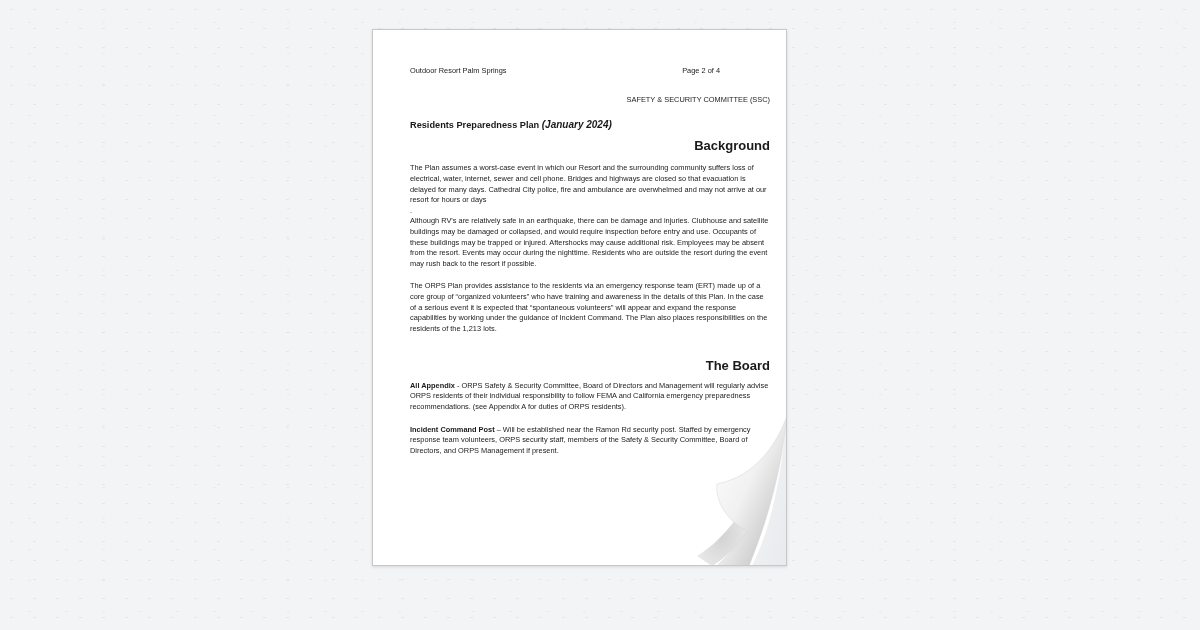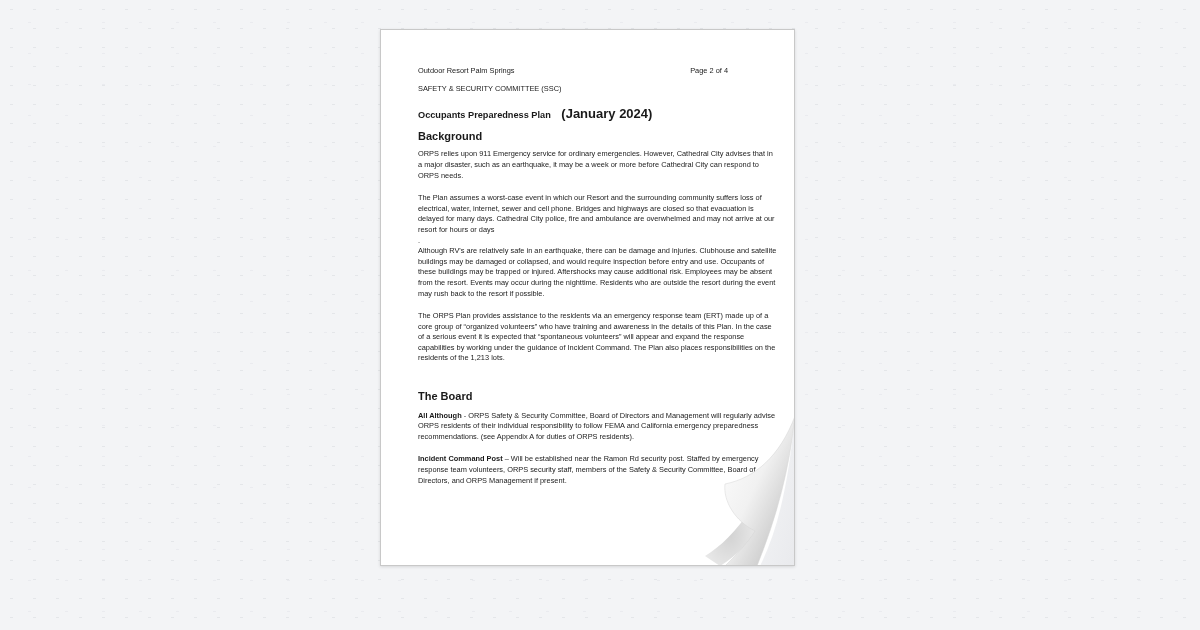--- a/index.html
+++ b/index.html
@@ -7,37 +7,37 @@
       width: 1200px; height: 630px; overflow: hidden; position: relative;
       background: #f3f4f6;
       background-image:
         radial-gradient(rgba(200,204,210,0.35) 1px, transparent 1.2px),
         radial-gradient(rgba(220,222,228,0.4) 1px, transparent 1.2px);
       background-size: 23px 19px, 37px 31px;
       background-position: 0 0, 11px 7px;
       font-family: "Liberation Sans", sans-serif;
     }
     .page {
-      position: absolute; left: 380px; top: 29px; width: 415px; height: 537px;
+      position: absolute; left: 372px; top: 29px; width: 415px; height: 537px;
       background: #ffffff;
       border: 1px solid #c8c8c8;
       box-shadow: 0 1px 3px rgba(0,0,0,0.12);
       box-sizing: border-box;
       overflow: hidden;
     }
     .content {
       position: absolute; left: 37px; top: 36px; width: 360px;
       color: #1a1a1a; font-size: 7.4px; line-height: 10.6px;
     }
     .hdr-row { display: flex; justify-content: space-between; width: 310px; }
     .hdr-line { margin: 0; }
-    .hdr-line2 { margin-top: 7px; }
+    .hdr-line2 { margin-top: 18px; text-align: right; }
     .doc-title { margin-top: 15px; font-size: 9.2px; font-weight: bold; }
-    .doc-title .date { font-size: 13px; margin-left: 8px; }
-    .section-title { text-align: left; font-weight: bold; font-size: 11px; margin: 0; }
+    .doc-title .date { font-size: 10px; margin-left: 0; font-style: italic; }
+    .section-title { text-align: right; font-weight: bold; font-size: 13px; margin: 0; }
     .bg-title { margin-top: 10px; }
     .para { margin: 0; }
     .p-first { margin-top: 8px; }
     .gap { margin-top: 12px; }
     .dot-line { margin: 0; height: 10.6px; }
     .plan-title { margin-top: 27px; }
     .p-plan { margin-top: 9px; }
     .lead { font-weight: bold; }
     .curl {
       position: absolute; right: -1px; bottom: -1px; width: 110px; height: 150px;
@@ -49,36 +49,35 @@
 
 <div class="page">
   <div class="content">
     <div class="hdr-row">
       <span class="hdr-line">Outdoor Resort Palm Springs</span>
       <span>Page 2 of 4</span>
     </div>
     <div class="hdr-line hdr-line2">SAFETY &amp; SECURITY COMMITTEE (SSC)</div>
 
     <div class="doc-title">
-      <span>Occupants Preparedness Plan</span>
+      <span>Residents Preparedness Plan</span>
       <span class="date">(January 2024)</span>
     </div>
 
     <div class="section-title bg-title">Background</div>
 
-    <p class="para p-first">ORPS relies upon 911 Emergency service for ordinary emergencies.  However, Cathedral City advises that in a major disaster, such as an earthquake, it may be a week or more before Cathedral City can respond to ORPS needs.</p>
     <p class="para gap">The Plan assumes a worst-case event in which our Resort and the surrounding community suffers loss of electrical, water, internet, sewer and cell phone.   Bridges and highways are closed so that evacuation is delayed for many days.  Cathedral City police, fire and ambulance are overwhelmed and may not arrive at our resort for hours or days</p>
     <p class="dot-line">.</p>
     <p class="para">Although RV's are relatively safe in an earthquake, there can be damage and injuries.  Clubhouse and satellite buildings may be damaged or collapsed, and would require inspection before entry and use.  Occupants of these buildings may be trapped or injured.  Aftershocks may cause additional risk.  Employees may be absent from the resort.  Events may occur during the nighttime.  Residents who are outside the resort during the event may rush back to the resort if possible.</p>
     <p class="para gap">The ORPS Plan provides assistance to the residents via an emergency response team (ERT) made up of a core group of “organized volunteers” who have training and awareness in the details of this Plan.  In the case of a serious event it is expected that “spontaneous volunteers” will appear and expand the response capabilities by working under the guidance of Incident Command.  The Plan also places responsibilities on the residents of the 1,213 lots.</p>
 
     <div class="section-title plan-title">The Board</div>
 
     <p class="para p-plan">
-      <span class="lead">All Although</span><span> - ORPS Safety &amp; Security Committee, Board of Directors and Management will regularly advise ORPS residents of their individual responsibility to follow FEMA and California emergency preparedness recommendations.  (see Appendix A for duties of ORPS residents).</span>
+      <span class="lead">All Appendix</span><span> - ORPS Safety &amp; Security Committee, Board of Directors and Management will regularly advise ORPS residents of their individual responsibility to follow FEMA and California emergency preparedness recommendations.  (see Appendix A for duties of ORPS residents).</span>
     </p>
     <p class="para gap">
       <span class="lead">Incident Command Post</span><span> – Will be established near the Ramon Rd security post.   Staffed by emergency response team volunteers, ORPS security staff, members of the Safety &amp; Security Committee, Board of Directors, and ORPS Management if present.</span>
     </p>
   </div>
 
   <svg class="curl" viewBox="0 0 110 150" xmlns="http://www.w3.org/2000/svg">
     <defs>
       <linearGradient id="curlShade" x1="0" y1="0" x2="1" y2="1">
         <stop offset="0" stop-color="#ffffff"></stop>

